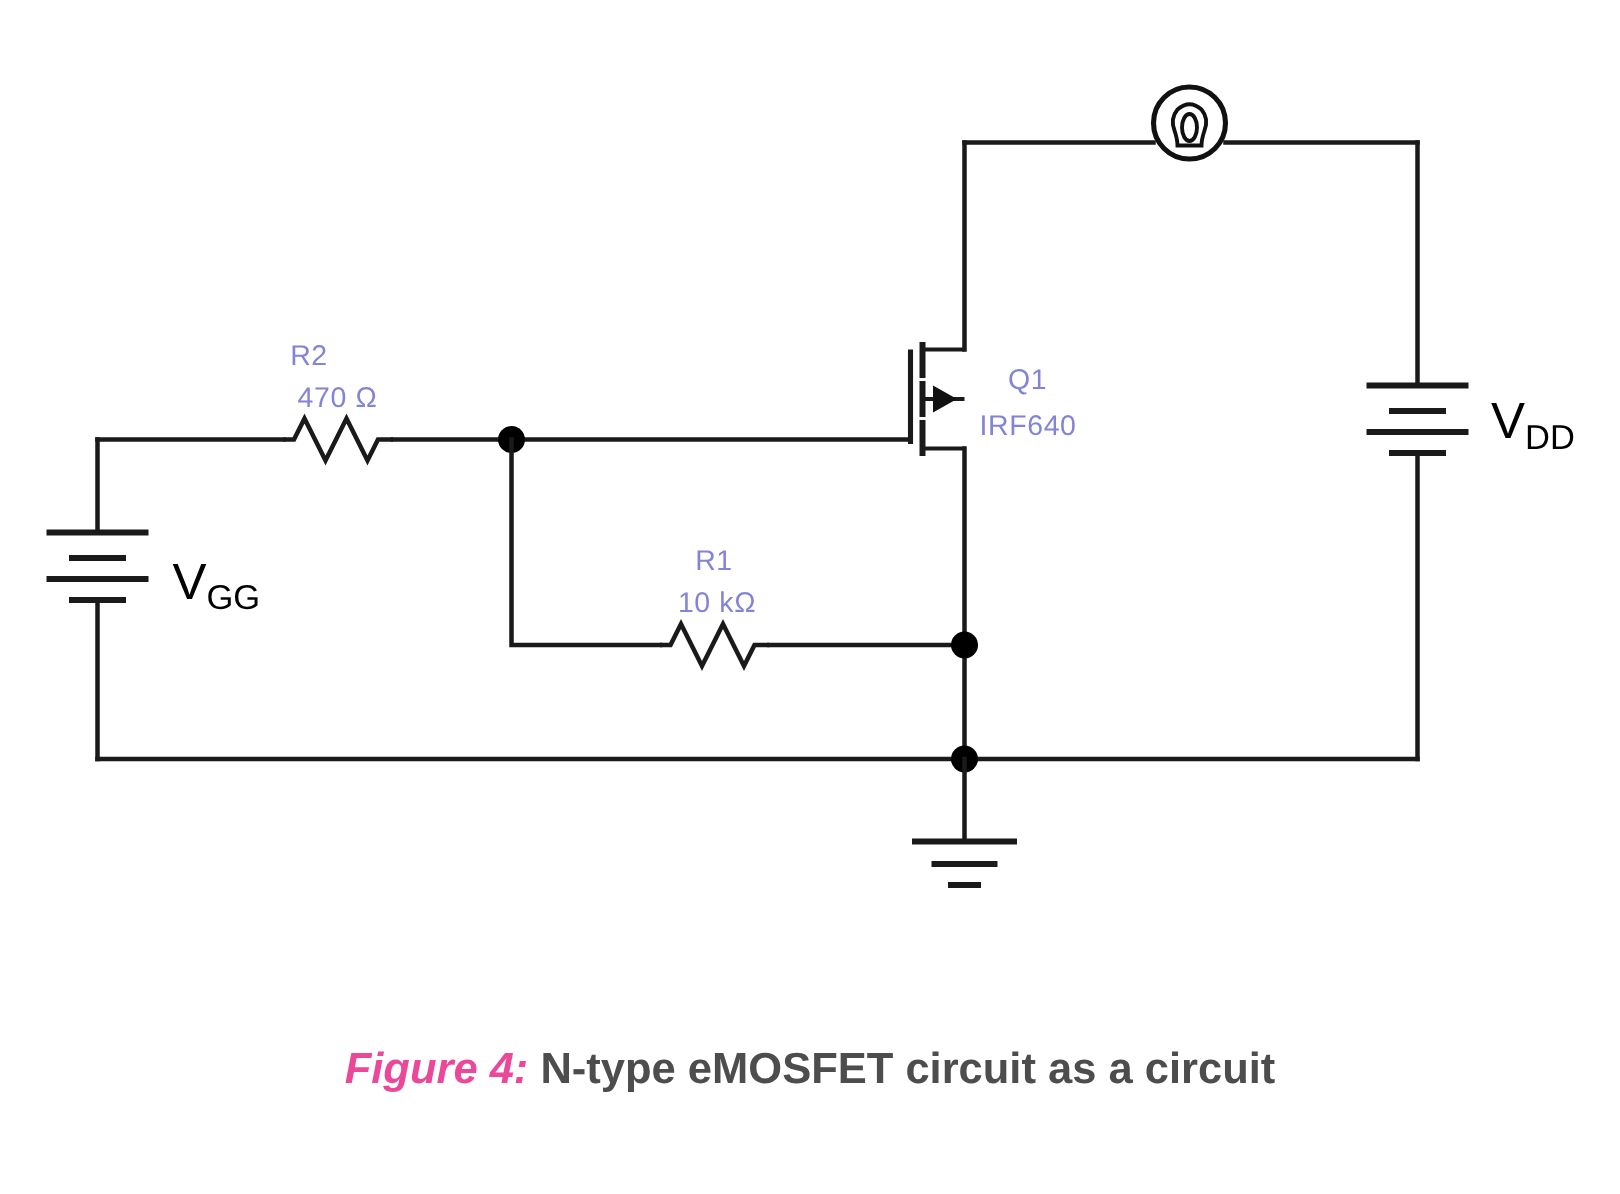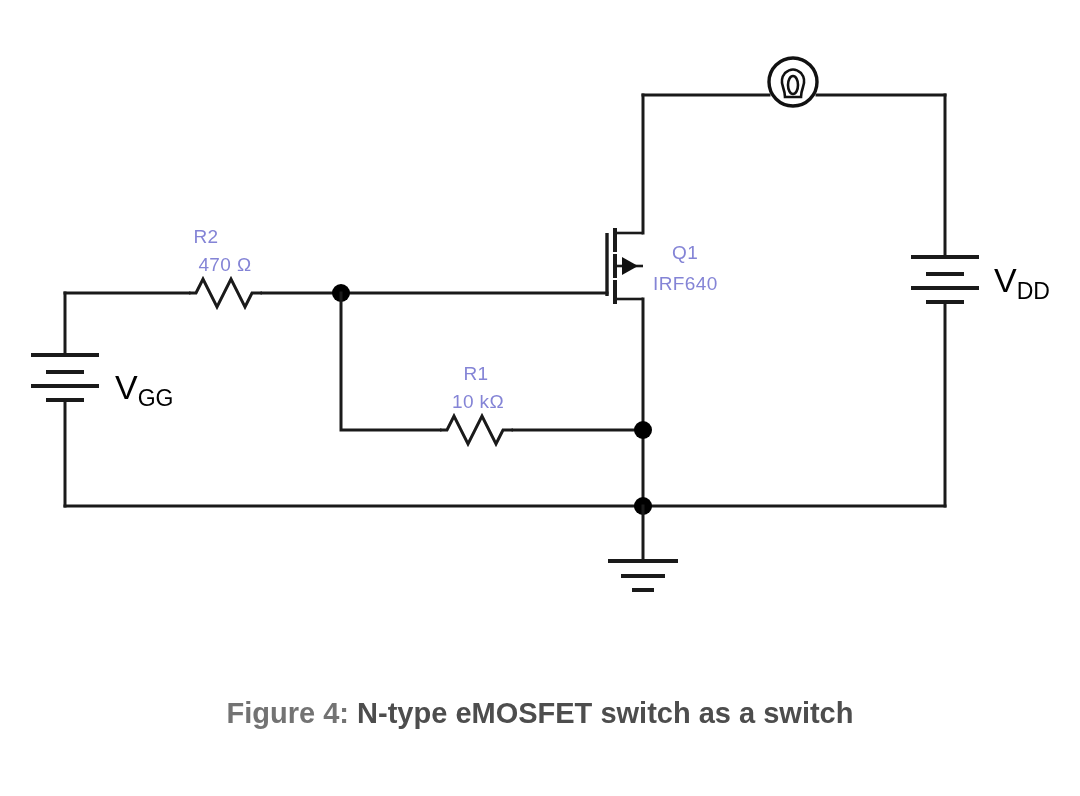--- a/index.html
+++ b/index.html
@@ -98,21 +98,21 @@
     position: absolute;
     left: 0;
     top: 697px;
     width: 1080px;
     text-align: center;
     font-family: "Liberation Sans", sans-serif;
     font-size: 29px;
     font-weight: bold;
     white-space: nowrap;
   }
-  .caption .cap-num { color: #737373; }
+  .caption .cap-num { color: #ec4899; font-style: italic; }
   .caption .cap-text { color: #4d4d4d; }
 </style>
 </head>
 <body>
 
 <div id="figure-root">
 
   <svg id="circuit-svg" viewBox="0 0 1080 796">
 
     <g>
@@ -225,16 +225,16 @@
       <path class="wire" d="M 643 506 L 643 561"></path>
       <line class="plate" x1="608" y1="561" x2="678" y2="561"></line>
       <line class="plate" x1="621" y1="576" x2="665" y2="576"></line>
       <line class="plate" x1="632" y1="590" x2="654" y2="590"></line>
     </g>
 
   </svg>
 
   <div class="caption">
     <span class="cap-num">Figure 4:</span>
-    <span class="cap-text">N-type eMOSFET switch as a switch</span>
+    <span class="cap-text">N-type eMOSFET circuit as a circuit</span>
   </div>
 
 </div>
 
 </body></html>

